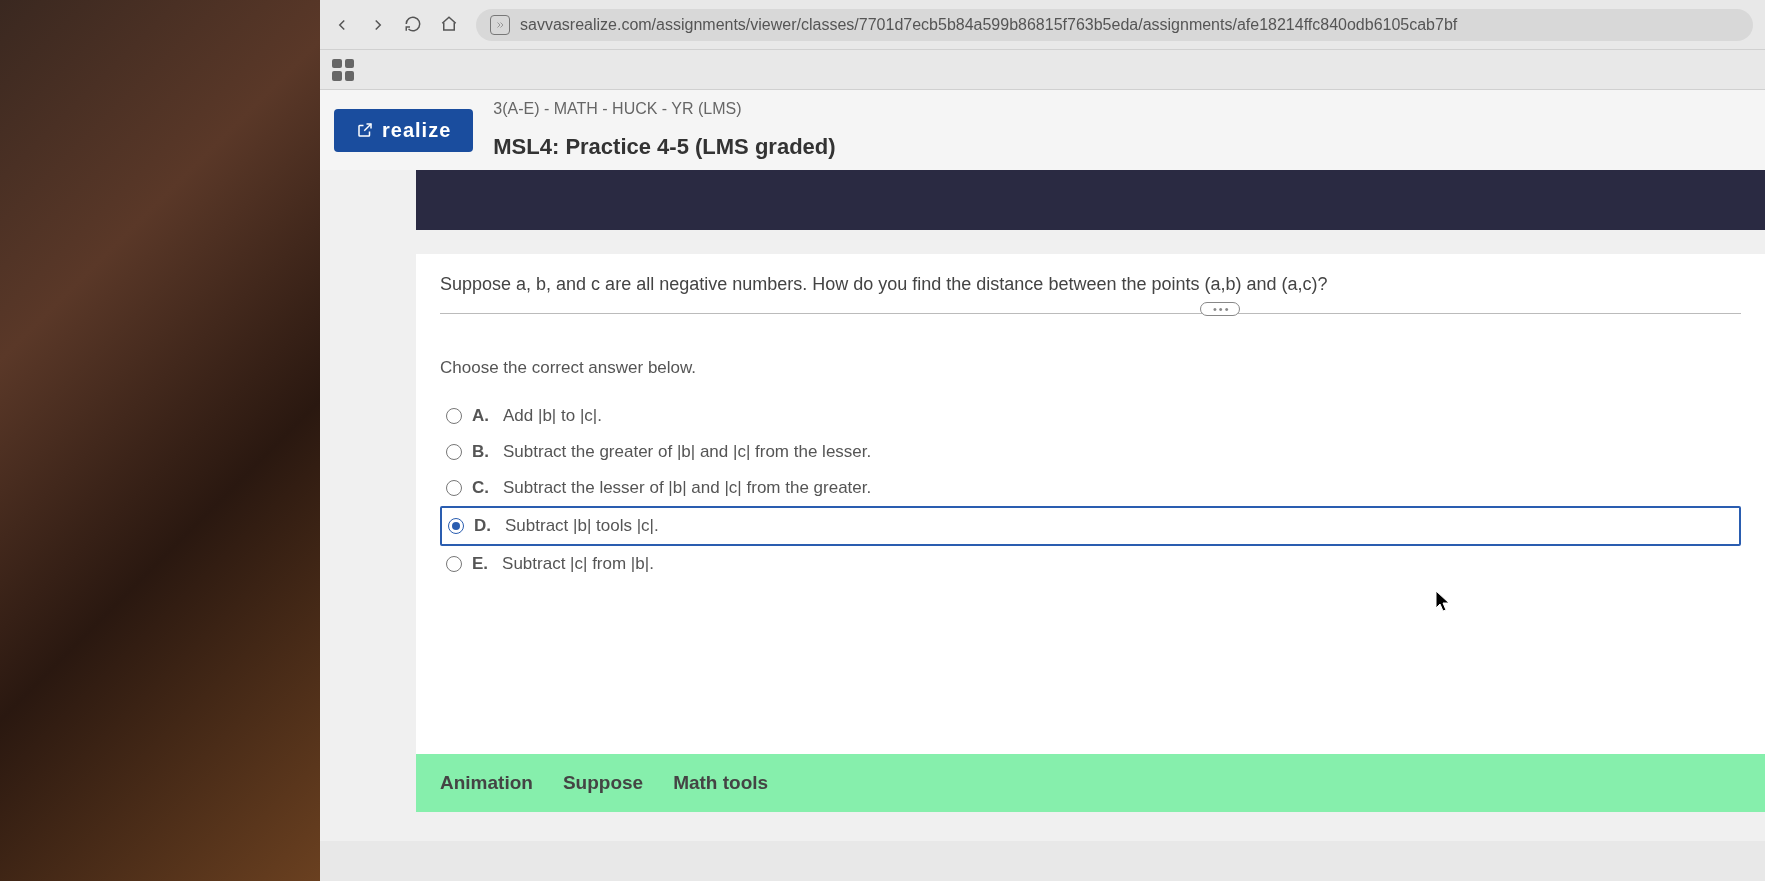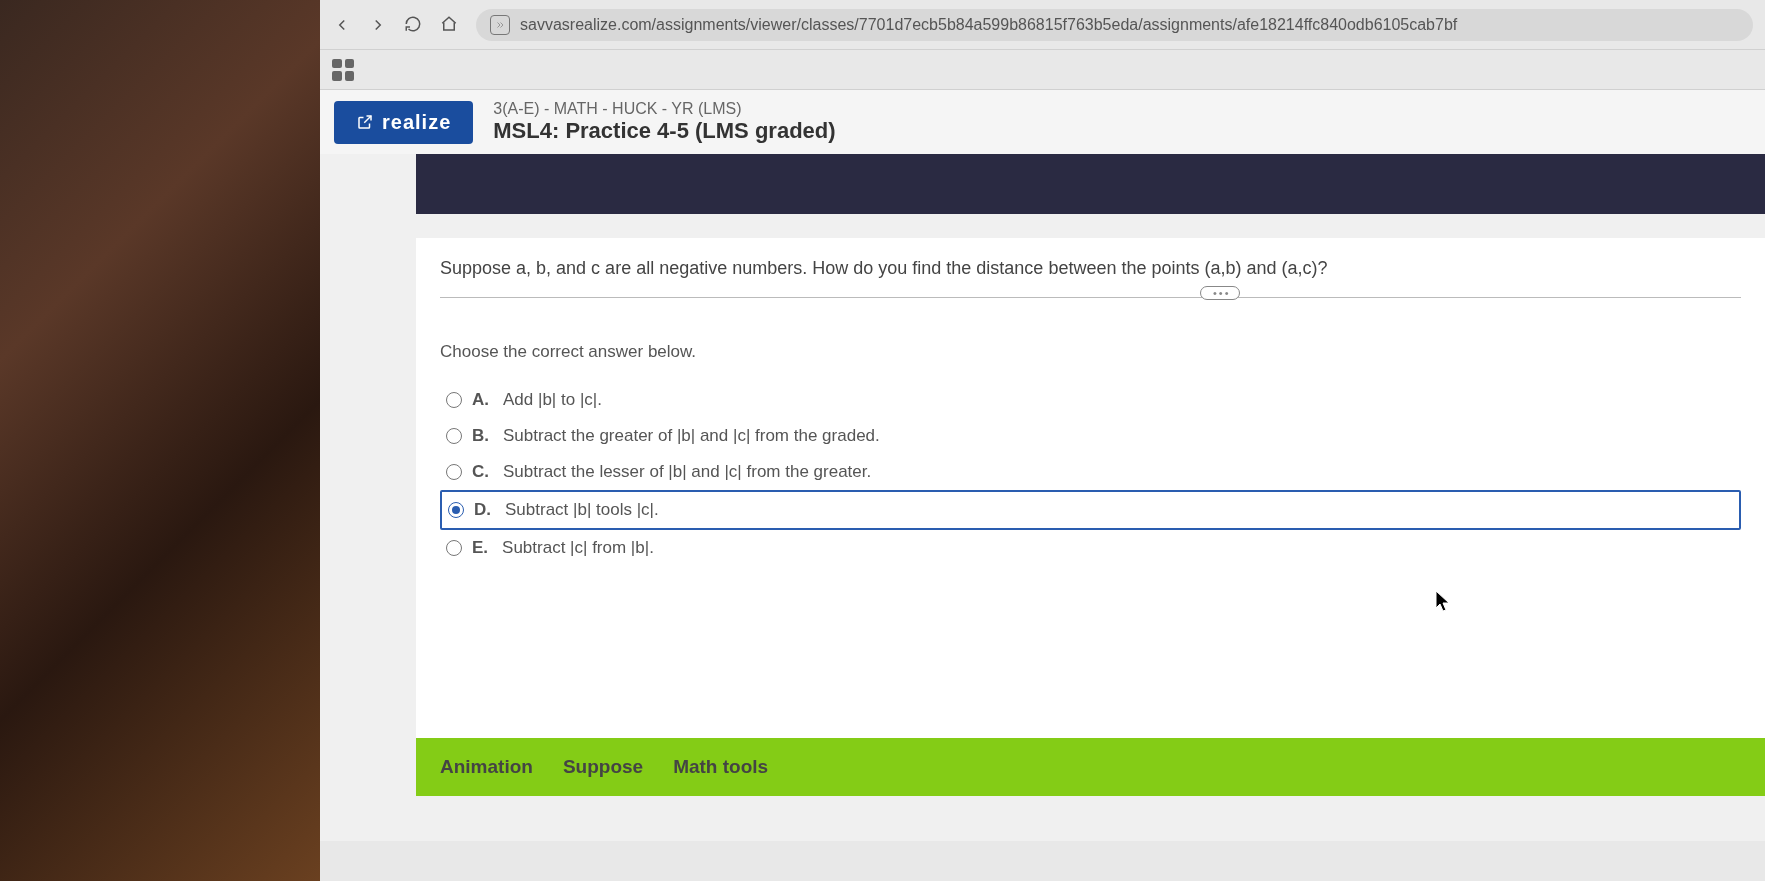--- a/index.html
+++ b/index.html
@@ -102,21 +102,21 @@
       align-items: center;
       gap: 8px;
       font-size: 20px;
       font-weight: 600;
       letter-spacing: 1px;
     }
     .realize-badge svg { width: 18px; height: 18px; }
     .header-titles {
       display: flex;
       flex-direction: column;
-      gap: 0;
+      gap: 16px;
     }
     .header-breadcrumb {
       font-size: 16px;
       color: #666;
     }
     .header-title {
       font-size: 22px;
       color: #333;
       font-weight: 600;
     }
@@ -194,21 +194,21 @@
       background: #2a5db0;
       border-radius: 50%;
       display: none;
     }
     .option.selected .radio-dot { display: block; }
     .opt-letter { font-weight: 600; margin-right: 4px; }
     .footer-tabs {
       display: flex;
       gap: 30px;
       padding: 18px 24px;
-      background: #84cc16;
+      background: #86efac;
       font-size: 19px;
       color: #444;
       font-weight: 600;
     }
     .footer-tabs > div { cursor: pointer; }
     .cursor-pointer {
       position: absolute;
       left: 1435px;
       top: 590px;
       font-size: 22px;
@@ -291,21 +291,21 @@
 
       <div class="options" id="options-container">
           <div class="option">
             <span class="radio"></span>
             <span class="opt-letter">A.</span>
             <span>Add |b| to |c|.</span>
           </div>
           <div class="option">
             <span class="radio"></span>
             <span class="opt-letter">B.</span>
-            <span>Subtract the greater of |b| and |c| from the graded.</span>
+            <span>Subtract the greater of |b| and |c| from the lesser.</span>
           </div>
           <div class="option">
             <span class="radio"></span>
             <span class="opt-letter">C.</span>
             <span>Subtract the lesser of |b| and |c| from the greater.</span>
           </div>
           <div class="option selected">
             <span class="radio">
               <span class="radio-dot"></span>
             </span>

